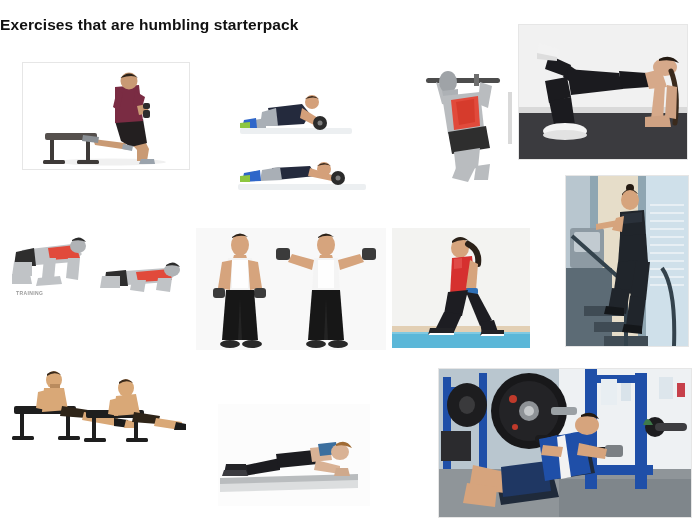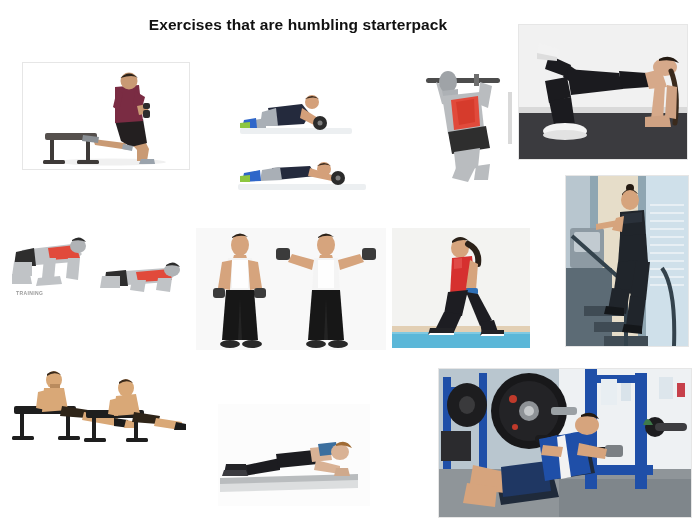--- a/index.html
+++ b/index.html
@@ -21,21 +21,20 @@
     inset: 0;
     width: 700px;
     height: 525px;
     background: #ffffff;
   }
   #meme-title {
     position: absolute;
     left: 0;
     top: 16px;
     width: 596px;
-    text-align: center;
     font-size: 15.5px;
     font-weight: bold;
     letter-spacing: 0.1px;
     color: #111111;
     line-height: 1.2;
   }
   .tile {
     position: absolute;
     overflow: hidden;
     background: #ffffff;

